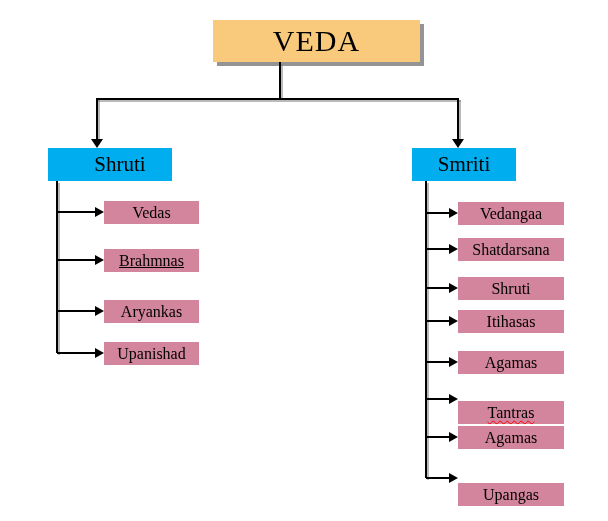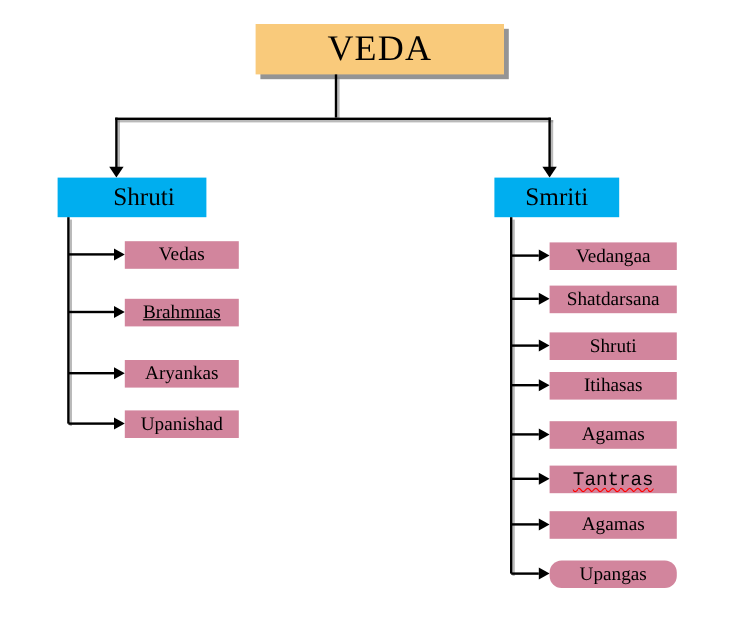--- a/index.html
+++ b/index.html
@@ -119,29 +119,29 @@
   </div>
 
   <div class="hline" style="left:426px;top:361px;width:23px;"></div>
   <div class="arrow-right" style="left:449px;top:357px;"></div>
   <div class="node leaf leaf-right" style="top:351px;">
     <span>Agamas</span>
   </div>
 
   <div class="hline" style="left:426px;top:398px;width:23px;"></div>
   <div class="arrow-right" style="left:449px;top:394px;"></div>
-  <div class="node leaf leaf-right" style="top:388px;font-family:Liberation Mono, monospace;">
+  <div class="node leaf leaf-right" style="top:401px;">
     <span class="misspelled">Tantras</span>
   </div>
 
   <div class="hline" style="left:426px;top:436px;width:23px;"></div>
   <div class="arrow-right" style="left:449px;top:432px;"></div>
   <div class="node leaf leaf-right" style="top:426px;">
     <span>Agamas</span>
   </div>
 
   <div class="hline" style="left:426px;top:477px;width:23px;"></div>
   <div class="arrow-right" style="left:449px;top:473px;"></div>
-  <div class="node leaf leaf-right" style="top:467px;border-radius:10px;">
+  <div class="node leaf leaf-right" style="top:483px;">
     <span>Upangas</span>
   </div>
 
 </div>
 
 </body></html>

